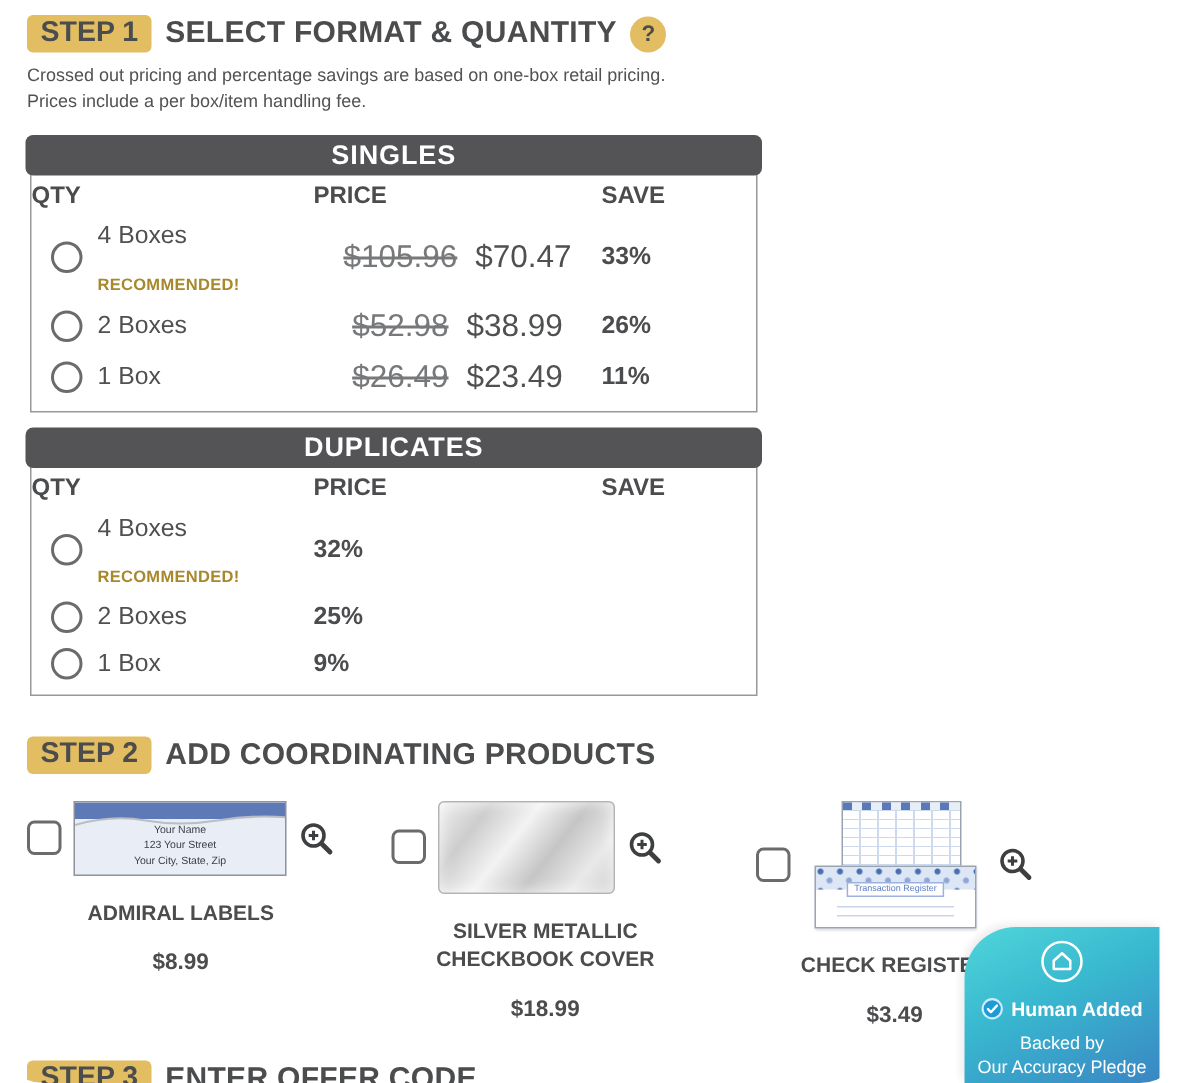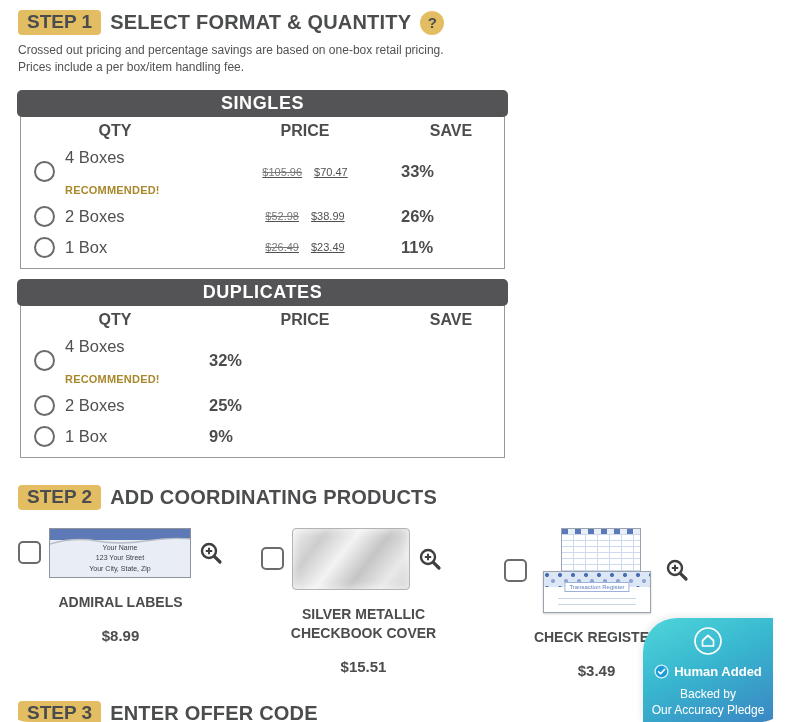--- a/index.html
+++ b/index.html
@@ -30,29 +30,29 @@
   .qty-table.t0 { margin-top:13px; }
   .qty-table.t1 { margin-top:10px; }
   .tbar {
     height:27px; background:#545456; border-radius:5px; color:#fff;
     font-weight:bold; font-size:18px; letter-spacing:.6px;
     display:flex; align-items:center; justify-content:center;
     position:relative; z-index:2;
   }
   .tbox { border:1px solid #97989a; margin:-4px 3px 0 3px; background:#fff; padding:7px 0 5px; }
   .thead { display:grid; grid-template-columns:188px 192px 100px; font-weight:bold; font-size:16px; padding:1px 0 3px; }
-  .thead span { text-align:center; }
+  .thead span { text-align:left; }
   .trow { display:grid; grid-template-columns:44px 144px 192px 100px; align-items:center; padding:5px 0; }
   .radio {
     width:21px; height:21px; border:2.5px solid #6a6b6d; border-radius:50%;
     margin-left:13px; background:#fff; cursor:pointer;
   }
   .qlabel { font-size:16.5px; color:#4f5052; }
   .rec { display:block; font-size:11px; font-weight:bold; color:#a8882c; letter-spacing:.2px; margin-top:17px; }
-  .pricecell { display:flex; justify-content:center; gap:12px; font-size:11px; color:#4f5052;text-decoration:underline; }
+  .pricecell { display:flex; justify-content:center; gap:12px; font-size:21px; color:#4f5052; }
   .old { color:#77787a; text-decoration:line-through; }
   .save { text-align:left; font-weight:bold; font-size:16.5px; }
 
   
   .step2-head { margin-top:27px; }
   .products { display:flex; margin:18px 0 0 18px; gap:38px; align-items:flex-start; }
   .product { display:flex; flex-direction:column; }
   .product-top { display:flex; align-items:center; gap:8px; }
   .checkbox {
     width:23px; height:23px; border:2.5px solid #6a6b6d; border-radius:5px;
@@ -275,21 +275,21 @@
         <button class="zoom-btn">
           <svg width="24" height="24" viewBox="0 0 24 24">
             <circle cx="10" cy="10" r="7" fill="none" stroke="#3e3f41" stroke-width="2.4"></circle>
             <line x1="10" y1="6.8" x2="10" y2="13.2" stroke="#3e3f41" stroke-width="2"></line>
             <line x1="6.8" y1="10" x2="13.2" y2="10" stroke="#3e3f41" stroke-width="2"></line>
             <line x1="15.3" y1="15.3" x2="21" y2="21" stroke="#3e3f41" stroke-width="3.2" stroke-linecap="round"></line>
           </svg>
         </button>
       </div>
       <div class="product-title">SILVER METALLIC CHECKBOOK COVER</div>
-      <div class="product-price">$15.51</div>
+      <div class="product-price">$18.99</div>
     </div>
 
     <div class="product p3">
       <div class="product-top">
         <span class="checkbox"></span>
         <div class="register-img">
           <div class="register-sheet">
             <div class="sheet-head"></div>
           </div>
           <div class="register-cover">

